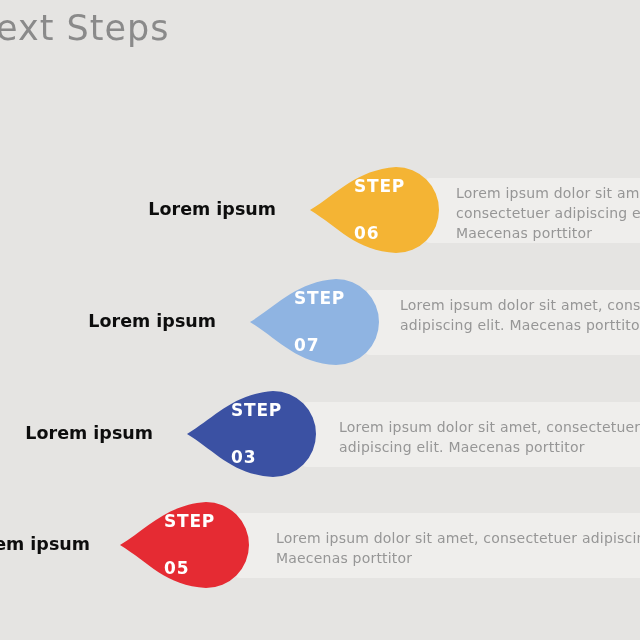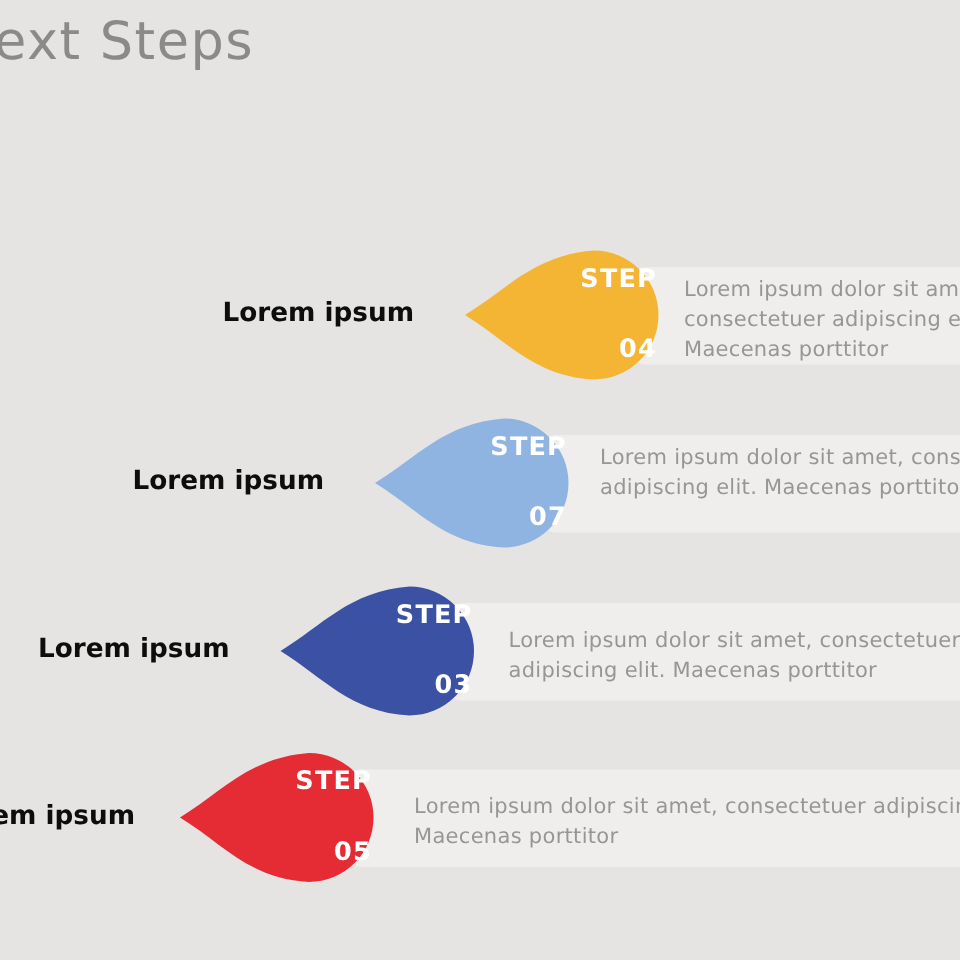--- a/index.html
+++ b/index.html
@@ -11,21 +11,21 @@
   .row{position:absolute;left:0;width:100%;height:0;}
   .bar{position:absolute;background:#efeeec;border-radius:7px;height:65px;
        display:flex;align-items:center;}
   .desc{position:absolute;font-size:14px;line-height:20px;color:#969696;
         letter-spacing:0.2px;}
   .side-label{position:absolute;width:200px;text-align:right;font-size:17.5px;
         font-weight:bold;color:#0d0d0d;white-space:nowrap;}
   .drop{position:absolute;width:140px;height:94px;}
   .drop svg{position:absolute;left:0;top:0;}
   .badge{position:absolute;left:46px;top:0;width:84px;height:94px;display:flex;
-         flex-direction:column;align-items:flex-end;justify-content:center;
+         flex-direction:column;align-items:flex-start;justify-content:center;
          color:#ffffff;font-weight:bold;font-size:17px;letter-spacing:0.8px;
          line-height:21px;text-align:center;gap:26px;}
   
   .r0 .drop{left:308px;top:163px;}
   .r0 .side-label{left:76px;top:199px;}
   .r0 .bar{left:423px;top:178px;width:292px;}
   .r0 .desc{left:456px;top:183px;width:247px;}
   
   .r1 .drop{left:248px;top:275px;}
   .r1 .side-label{left:16px;top:311px;}
@@ -52,21 +52,21 @@
   <div class="row r0">
     <div class="bar"></div>
     <div class="desc">Lorem ipsum dolor sit amet, consectetuer adipiscing elit. Maecenas porttitor</div>
     <div class="side-label">Lorem ipsum</div>
     <div class="drop">
       <svg width="140" height="94" viewBox="0 0 140 94">
         <path d="M 2 47 C 30 30, 48 7, 88 4 A 43 43 0 1 1 88 90 C 48 88, 30 64, 2 47 Z" fill="#f4b434"></path>
       </svg>
       <div class="badge">
         <span>STEP</span>
-        <span>04</span>
+        <span>06</span>
       </div>
     </div>
   </div>
 
   <div class="row r1">
     <div class="bar"></div>
     <div class="desc">Lorem ipsum dolor sit amet, consectetuer adipiscing elit. Maecenas porttitor</div>
     <div class="side-label">Lorem ipsum</div>
     <div class="drop">
       <svg width="140" height="94" viewBox="0 0 140 94">

